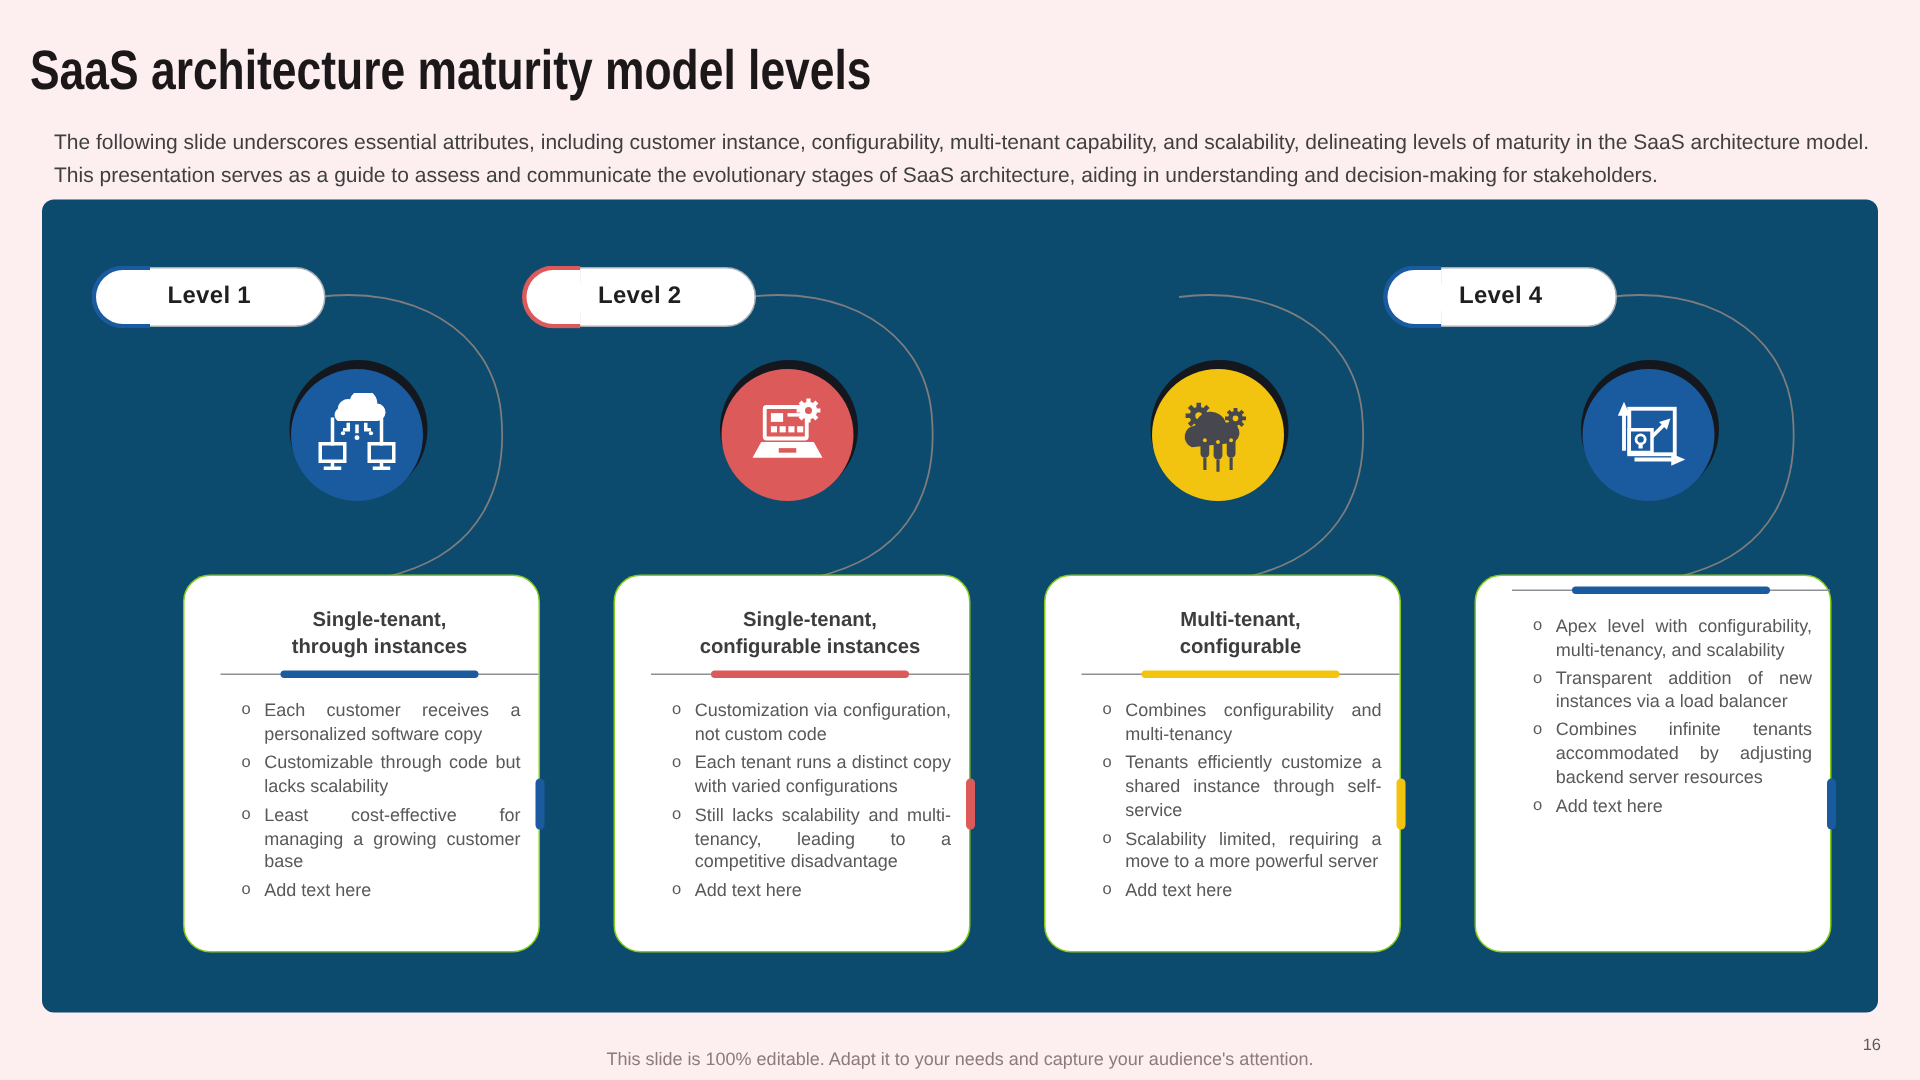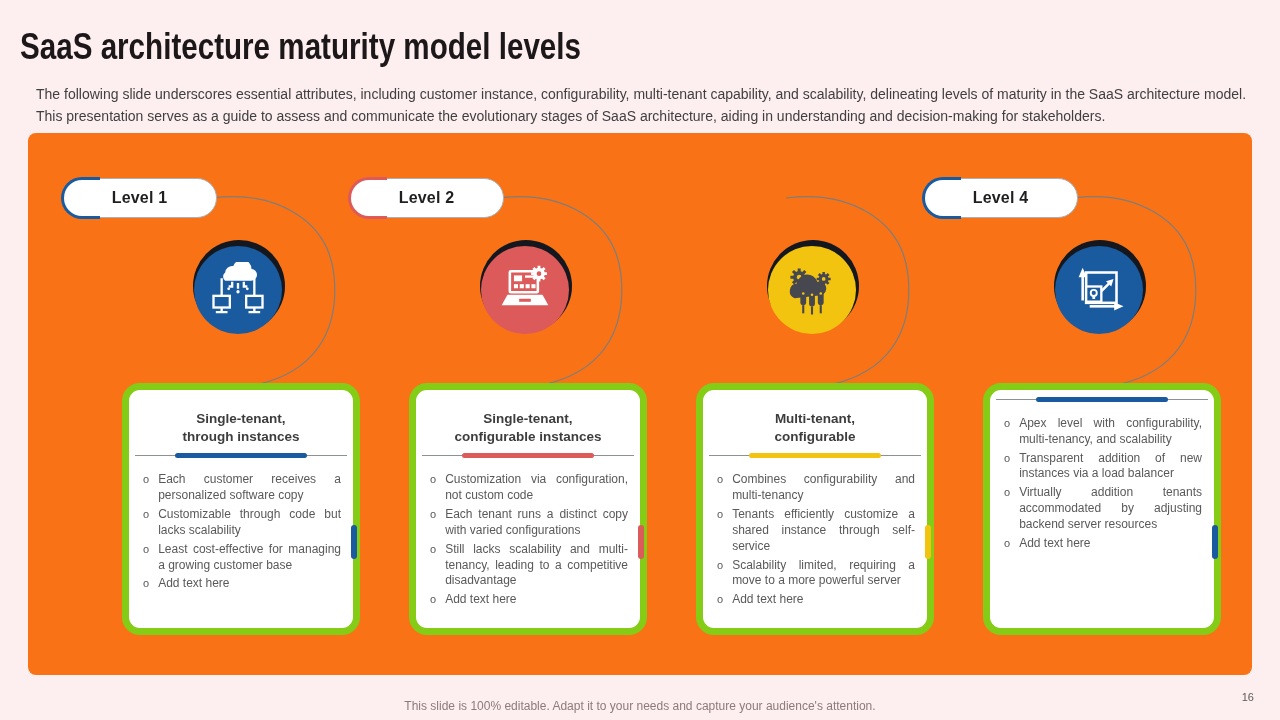--- a/index.html
+++ b/index.html
@@ -15,21 +15,21 @@
     letter-spacing:0px;white-space:nowrap;
     transform:scaleX(0.80);transform-origin:left center;
   }
   .slide-subtitle{
     position:absolute;left:36px;top:84px;width:1238px;
     font-size:14px;line-height:1.55;color:#3f3f3f;
   }
   
   .panel{
     position:absolute;left:28px;top:133px;width:1224px;height:542px;
-    background:#f97316;border-radius:8px;
+    background:#0c4a6e;border-radius:8px;
   }
   
   .col{position:absolute;top:0;width:287px;height:542px;}
   .connector{position:absolute;left:0;top:0;pointer-events:none;}
   .pill{
     position:absolute;left:0;top:45px;width:155px;height:40px;
     border:1.5px solid #a9afb6;border-radius:21px;background:#fff;
     display:flex;align-items:center;justify-content:center;
     box-sizing:border-box;z-index:3;
   }
@@ -45,22 +45,22 @@
     background:#14181e;
   }
   .icon-inner{
     position:absolute;left:1px;top:6px;width:88px;height:88px;border-radius:50%;
     background:var(--accent);display:flex;align-items:center;justify-content:center;
   }
   .icon-inner svg{width:56px;height:56px;}
   
   .card{
     position:absolute;left:60px;top:250px;width:238px;height:252px;
-    background:#fff;border:7px solid #84cc16;border-radius:18px;
-    box-sizing:border-box;z-index:2;
+    background:#fff;border:1px solid #84cc16;border-radius:18px;
+    box-sizing:border-box;z-index:2;padding-left:24px;
   }
   .card-title{
     margin:20px 10px 0 10px;text-align:center;
     font-size:13.5px;font-weight:bold;color:#3d3d3d;line-height:1.35;
   }
   .divider{
     position:relative;margin:9px auto 0 auto;width:212px;height:1px;background:#8c9196;
   }
   .divider::after{
     content:'';position:absolute;left:40px;right:40px;top:-2px;height:5px;
@@ -295,21 +295,21 @@
           <li>
             <span class="bullet-marker">o</span>
             <span class="bullet-text">Apex level with configurability, multi-tenancy, and scalability</span>
           </li>
           <li>
             <span class="bullet-marker">o</span>
             <span class="bullet-text">Transparent addition of new instances via a load balancer</span>
           </li>
           <li>
             <span class="bullet-marker">o</span>
-            <span class="bullet-text">Virtually addition tenants accommodated by adjusting backend server resources</span>
+            <span class="bullet-text">Combines infinite tenants accommodated by adjusting backend server resources</span>
           </li>
           <li>
             <span class="bullet-marker">o</span>
             <span class="bullet-text">Add text here</span>
           </li>
         </ul>
       <div class="accent-bar"></div>
     </div>
   </div>
 </div>

